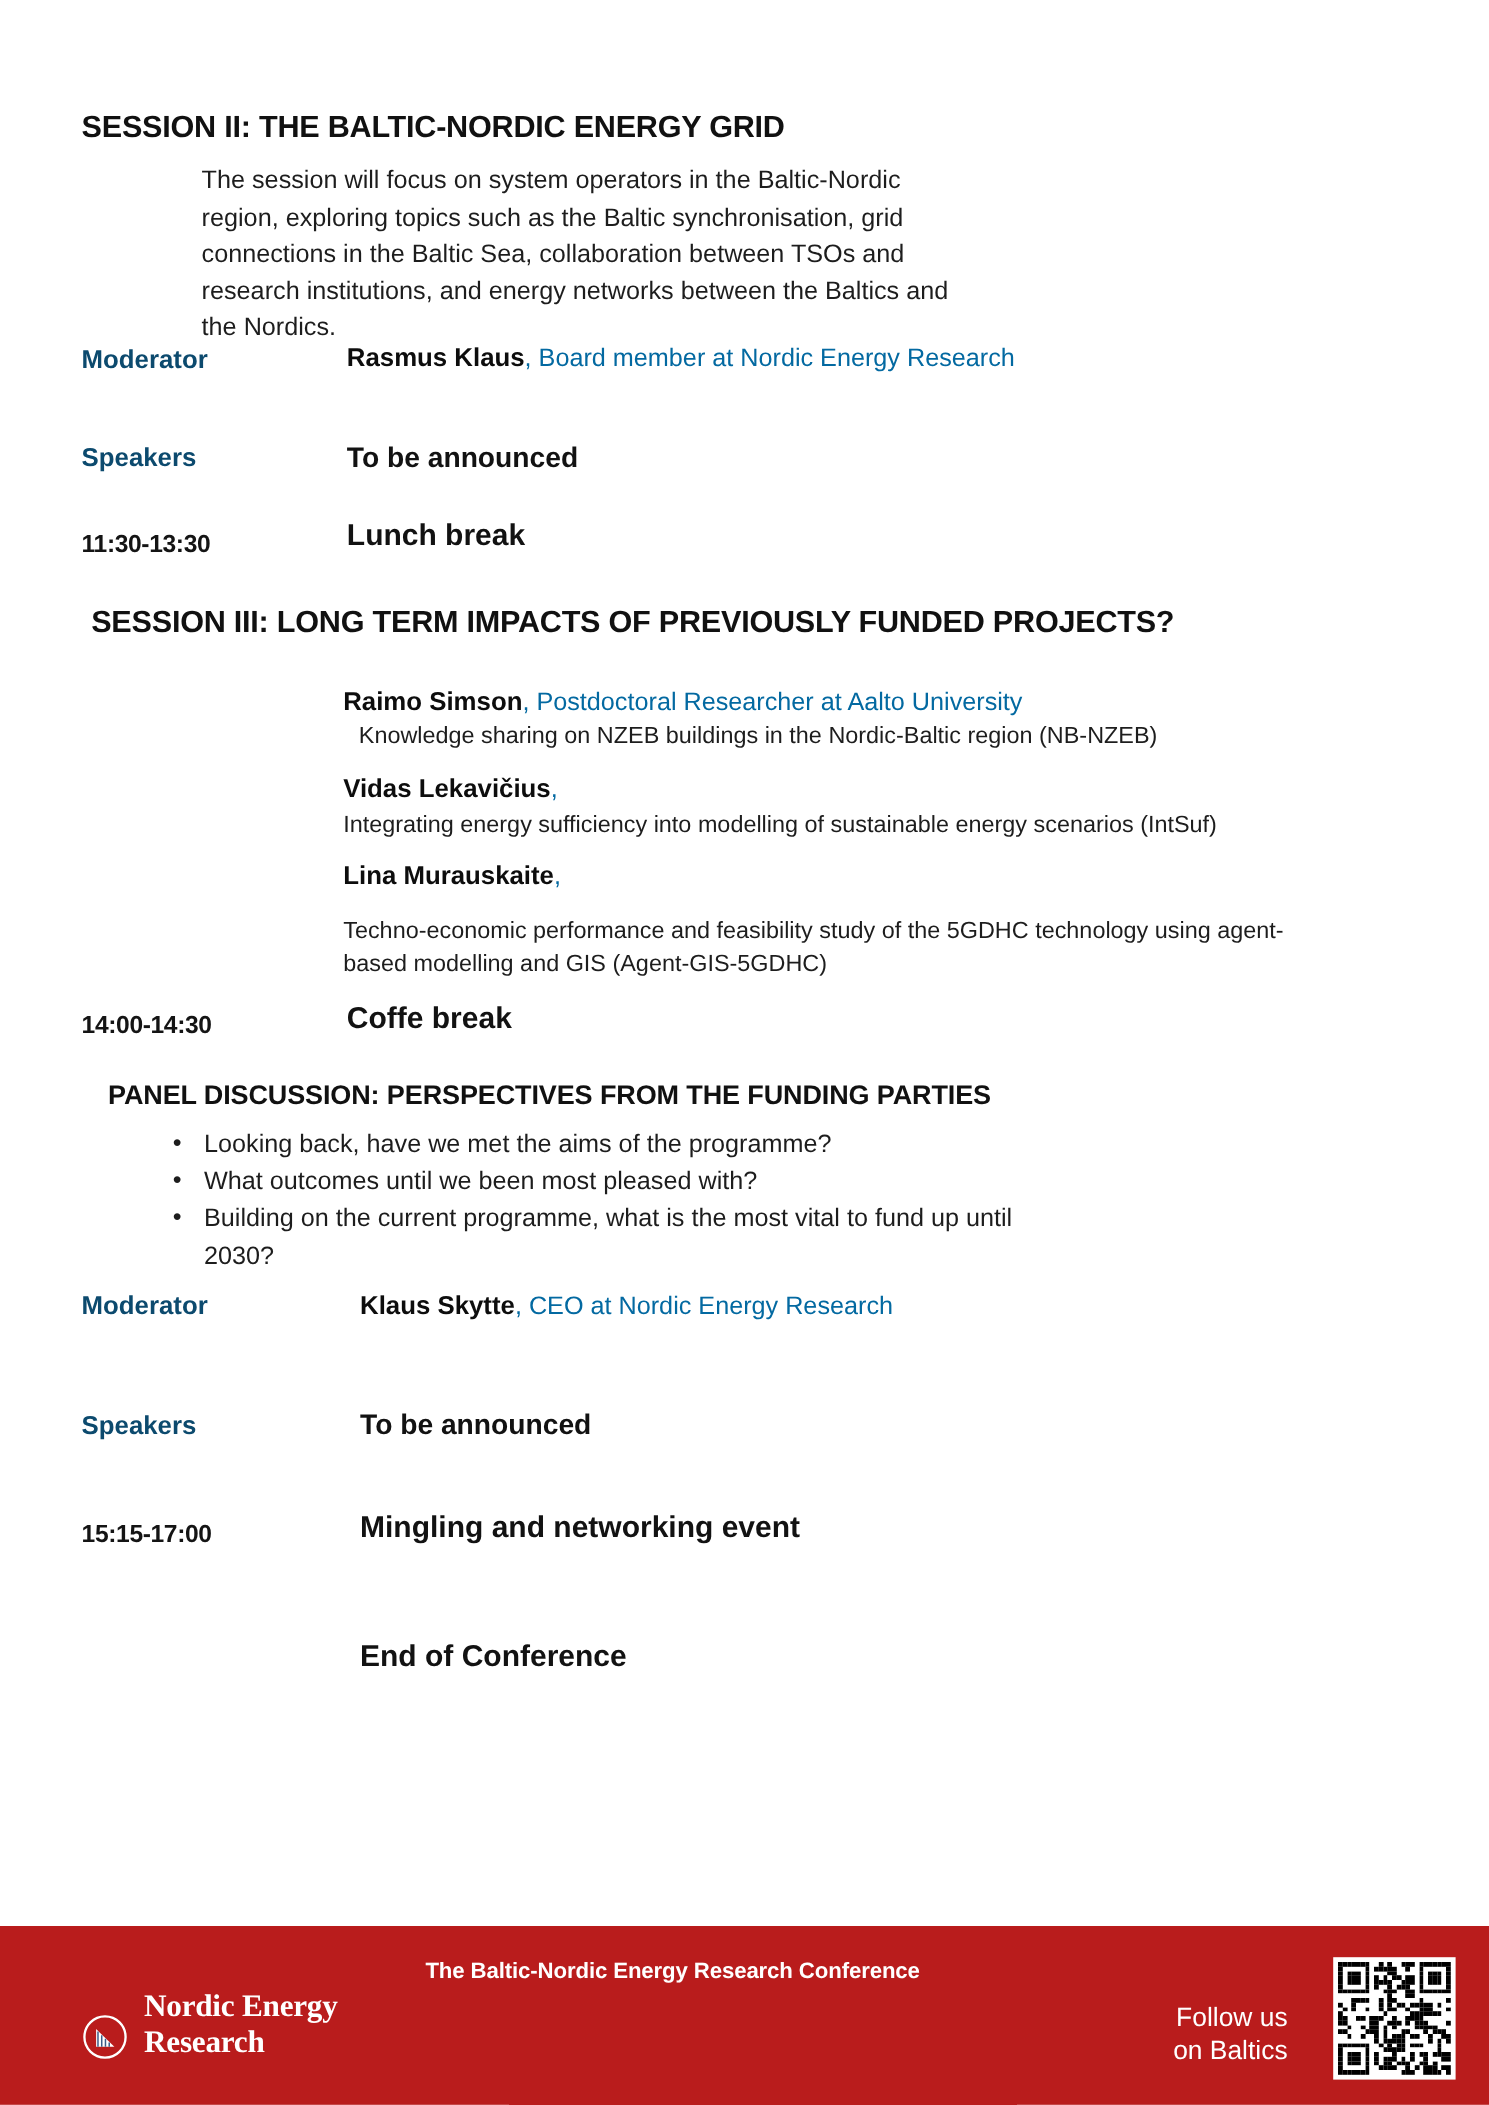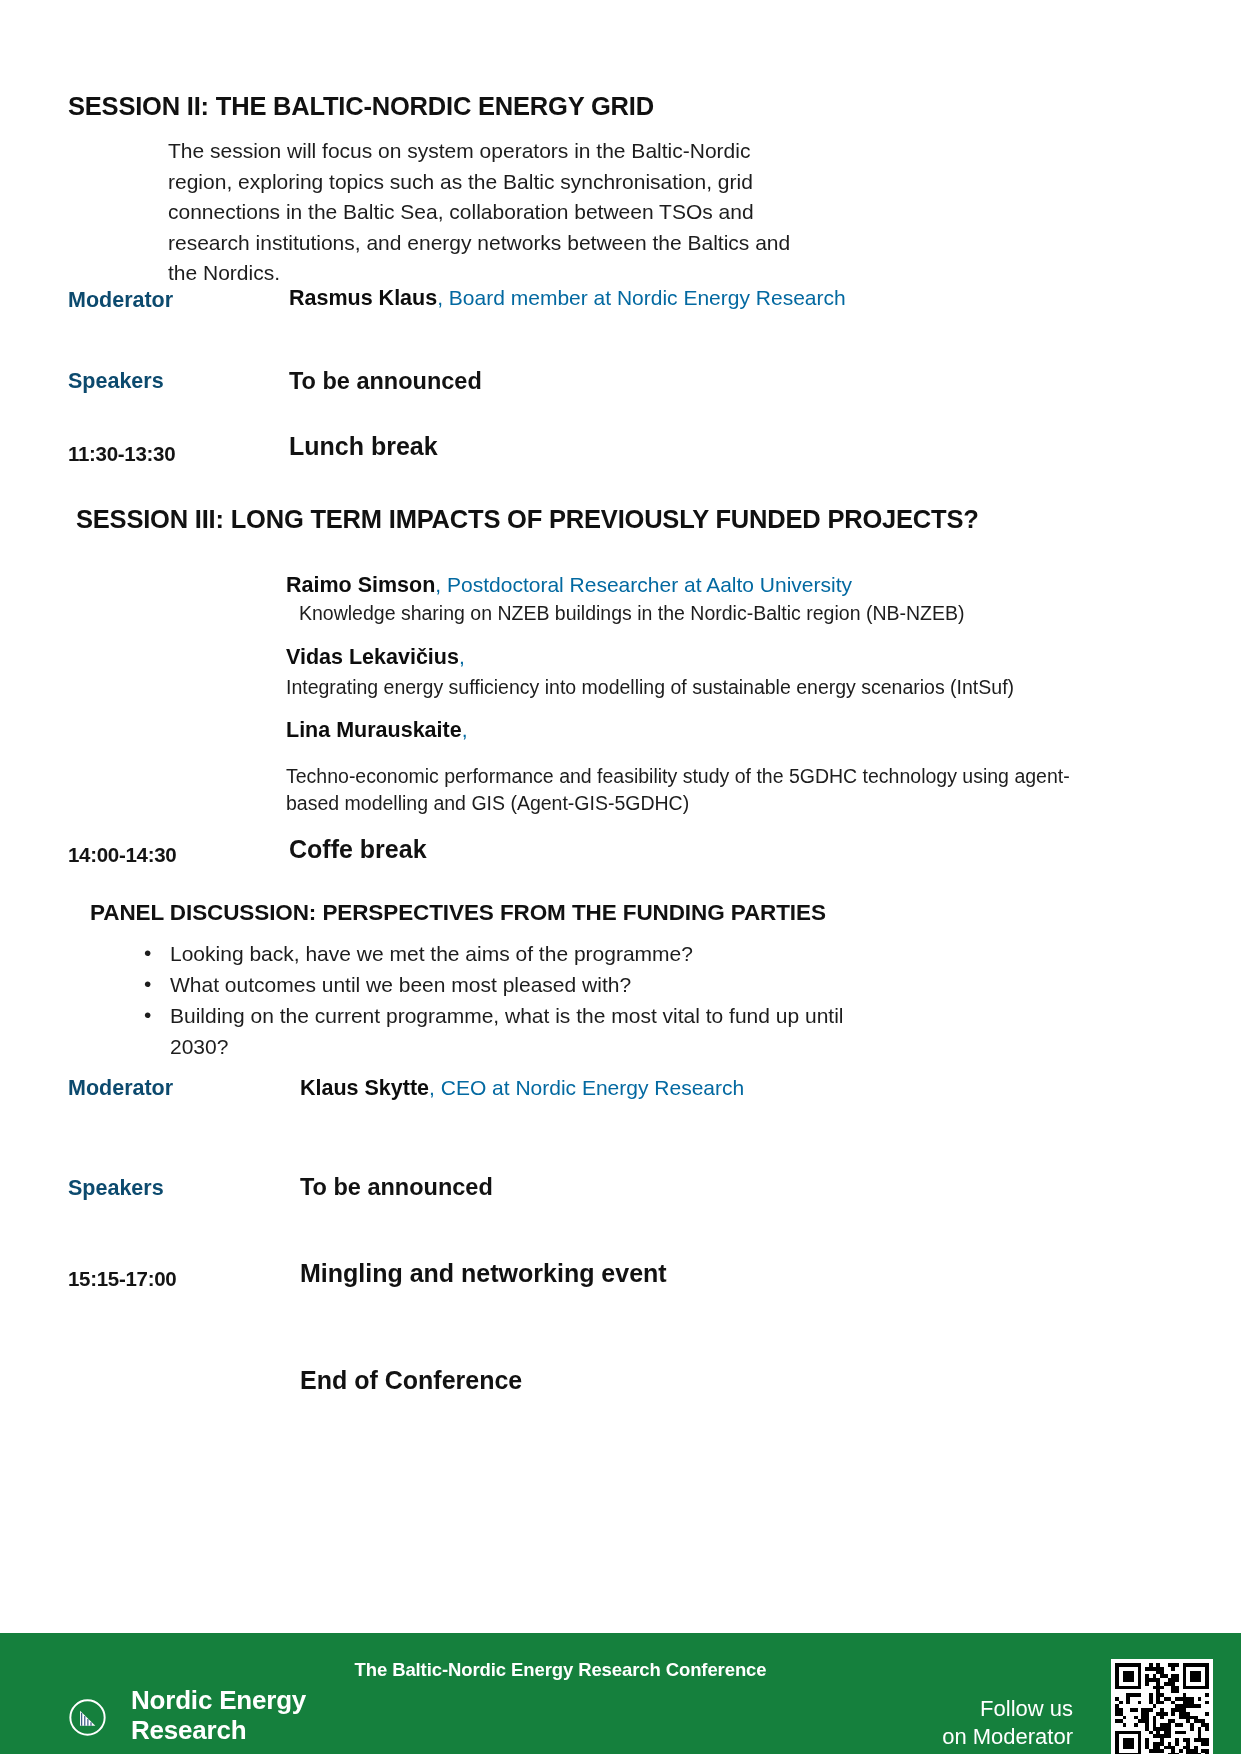--- a/index.html
+++ b/index.html
@@ -105,43 +105,44 @@
     font-size: 21px;
     color: #1d1d1d;
   }
 
   
   .footer {
     position: absolute;
     left: 0;
     right: 0;
     bottom: 0;
-    height: 121px;
-    background: #15803d;
+    height: 149px;
+    background: #b91c1c;
     overflow: hidden;
   }
   .footer-title {
     position: absolute;
     top: 26px;
     left: 0;
     right: 0;
     text-align: center;
     color: #ffffff;
     font-size: 18.5px;
     font-weight: bold;
     letter-spacing: -0.1px;
     padding-right: 120px;
   }
   .logo-wrap {
     position: absolute;
     left: 68px;
     top: 52px;
     display: flex;
-    align-items: center;
-    gap: 24px;
+    align-items: flex-end;
+    gap: 13px;
+    font-family: Liberation Serif, serif;
   }
   .logo-mark {
     width: 39px;
     height: 39px;
     margin-top: 4px;
     flex: none;
   }
   .logo-text {
     color: #ffffff;
     font-size: 26px;
@@ -264,21 +265,21 @@
         </g>
       </svg>
       <div class="logo-text">
         <div>Nordic Energy</div>
         <div>Research</div>
       </div>
     </div>
 
     <div class="follow-text">
       <div>Follow us</div>
-      <div>on Moderator</div>
+      <div>on Baltics</div>
     </div>
 
     <div class="qr">
       <div class="qr-grid" id="qr-grid">
           <i class="on"></i>
           <i class="on"></i>
           <i class="on"></i>
           <i class="on"></i>
           <i class="on"></i>
           <i class="on"></i>

